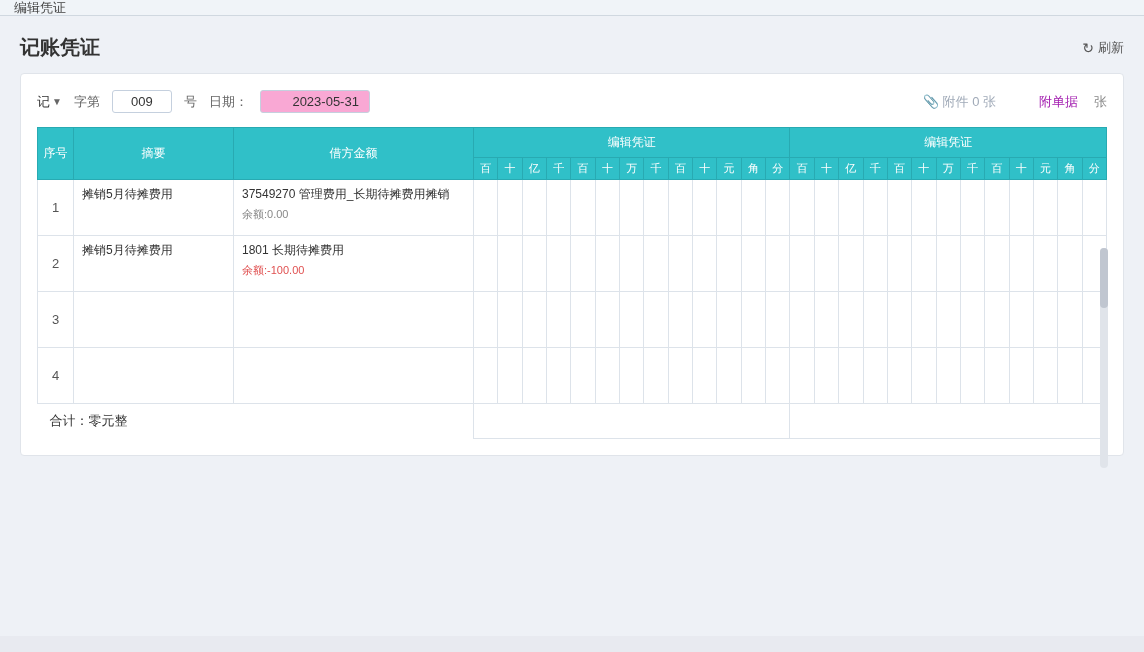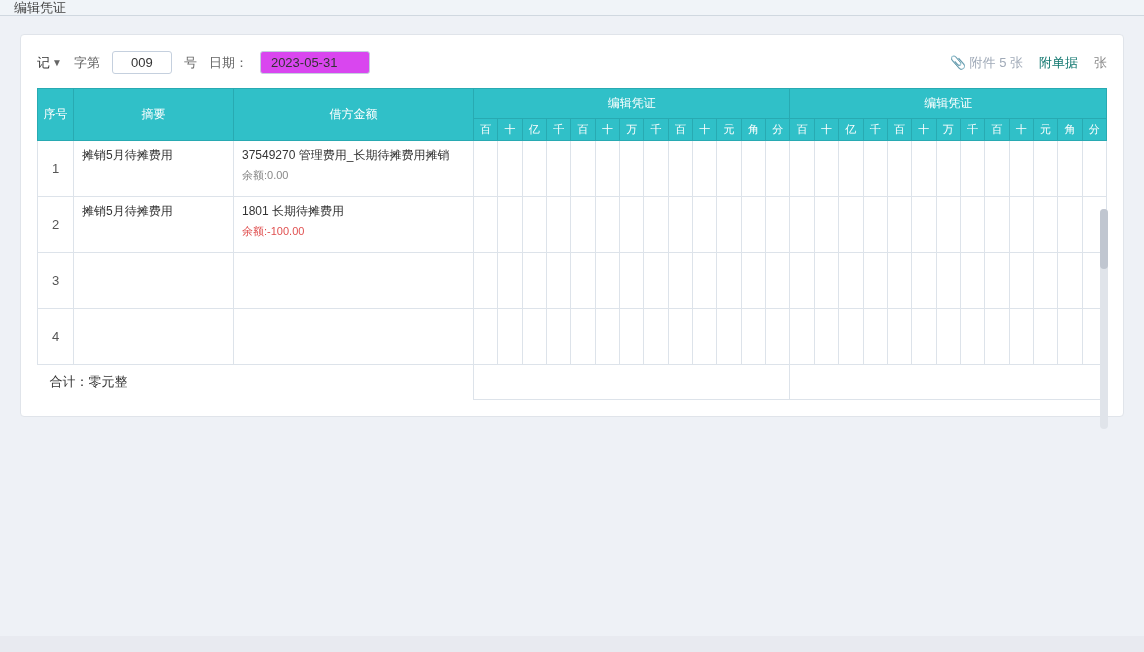--- a/index.html
+++ b/index.html
@@ -84,21 +84,22 @@
       text-align: center;
       color: #333;
     }
     .date-input {
       border: 1px solid #c5d0de;
       border-radius: 3px;
       padding: 3px 10px;
       font-size: 13px;
       width: 110px;
       color: #333;
-      background: #d946ef;
+      background: #f9a8d4;
+      text-align: right;
     }
     .attachments-area {
       margin-left: auto;
       display: flex;
       align-items: center;
       gap: 16px;
       color: #888;
       font-size: 13px;
     }
     .attach-link {
@@ -232,40 +233,47 @@
   </style>
 </head>
 <body>
 
 <div class="title-bar">
   <span>编辑凭证</span>
 </div>
 
 <div class="main-area">
 
+  <div class="page-header">
+    <span class="page-title">记账凭证</span>
+    <button class="refresh-btn">
+      <span class="refresh-icon">↻</span>
+      <span>刷新</span>
+    </button>
+  </div>
 
   <div class="card-wrapper">
     <div class="card">
 
       <div class="form-row">
         <div class="ji-select">
           <span>记</span>
           <span class="chevron-icon">▼</span>
         </div>
         <span class="form-label">字第</span>
         <input class="zi-input" type="text" value="009" style="">
         <span class="form-label">号</span>
         <span class="form-label">日期：</span>
         <input class="date-input" type="text" value="2023-05-31" style="">
         <div class="attachments-area">
           <span class="attach-link">
             <span>📎</span>
-            <span>附件 5 张</span>
+            <span>附件 0 张</span>
           </span>
-          <span style="color:#0f766e;cursor:pointer;">附单据</span>
+          <span style="color:#a21caf;cursor:pointer;margin-left:27px;">附单据</span>
           <span style="color:#888;">张</span>
         </div>
       </div>
 
       <table class="voucher-table">
         <thead>
           <tr>
             <th class="col-seq" rowspan="2">序号</th>
             <th class="col-summary" rowspan="2">摘要</th>
             <th class="col-account" rowspan="2">借方金额</th>

